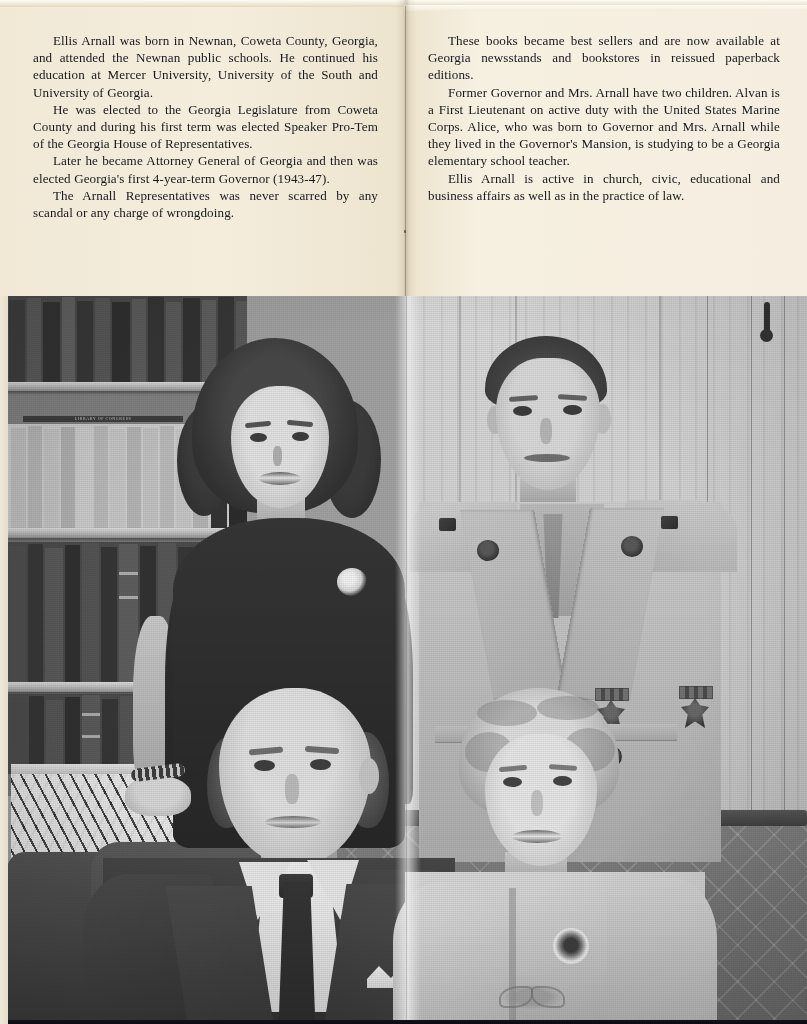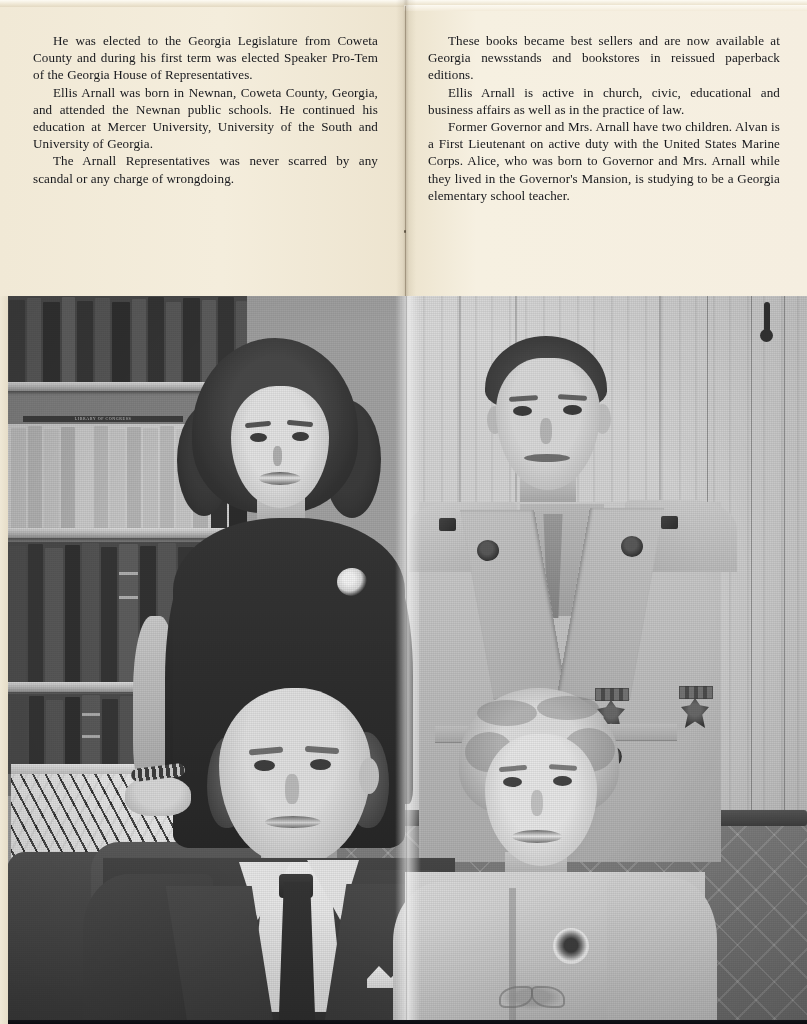--- a/index.html
+++ b/index.html
@@ -535,29 +535,30 @@
 
   <div class="paper-left"></div>
   <div class="paper-right"></div>
   <div class="top-edge"></div>
   <div class="top-edge-shadow"></div>
   <div class="gutter"></div>
   <div class="gutter-line"></div>
   <div class="gutter-speck"></div>
 
   <div class="col col-left">
+    <p>Ellis Arnall was born in Newnan, Coweta County, Georgia, and attended the Newnan public schools. He continued his education at Mercer University, University of the South and University of Georgia.</p>
     <p>He was elected to the Georgia Legislature from Coweta County and during his first term was elected Speaker Pro-Tem of the Georgia House of Representatives.</p>
-    <p>Ellis Arnall was born in Newnan, Coweta County, Georgia, and attended the Newnan public schools. He continued his education at Mercer University, University of the South and University of Georgia.</p>
+    <p>Later he became Attorney General of Georgia and then was elected Georgia's first 4-year-term Governor (1943-47).</p>
     <p>The Arnall Representatives was never scarred by any scandal or any charge of wrongdoing.</p>
   </div>
 
   <div class="col col-right">
     <p>These books became best sellers and are now available at Georgia newsstands and bookstores in reissued paperback editions.</p>
+    <p>Former Governor and Mrs. Arnall have two children. Alvan is a First Lieutenant on active duty with the United States Marine Corps. Alice, who was born to Governor and Mrs. Arnall while they lived in the Governor's Mansion, is studying to be a Georgia elementary school teacher.</p>
     <p>Ellis Arnall is active in church, civic, educational and business affairs as well as in the practice of law.</p>
-    <p>Former Governor and Mrs. Arnall have two children. Alvan is a First Lieutenant on active duty with the United States Marine Corps. Alice, who was born to Governor and Mrs. Arnall while they lived in the Governor's Mansion, is studying to be a Georgia elementary school teacher.</p>
   </div>
 
   <div class="photo">
 
     <div class="layer curtain"></div>
     <div class="layer curtain-fold" style="left:452px;top:0;"></div>
     <div class="layer curtain-fold" style="left:508px;top:0;"></div>
     <div class="layer curtain-fold" style="left:652px;top:0;"></div>
     <div class="layer curtain-seam" style="left:700px;top:0;height:560px;"></div>
     <div class="layer curtain-seam" style="left:744px;top:0;height:560px;"></div>

